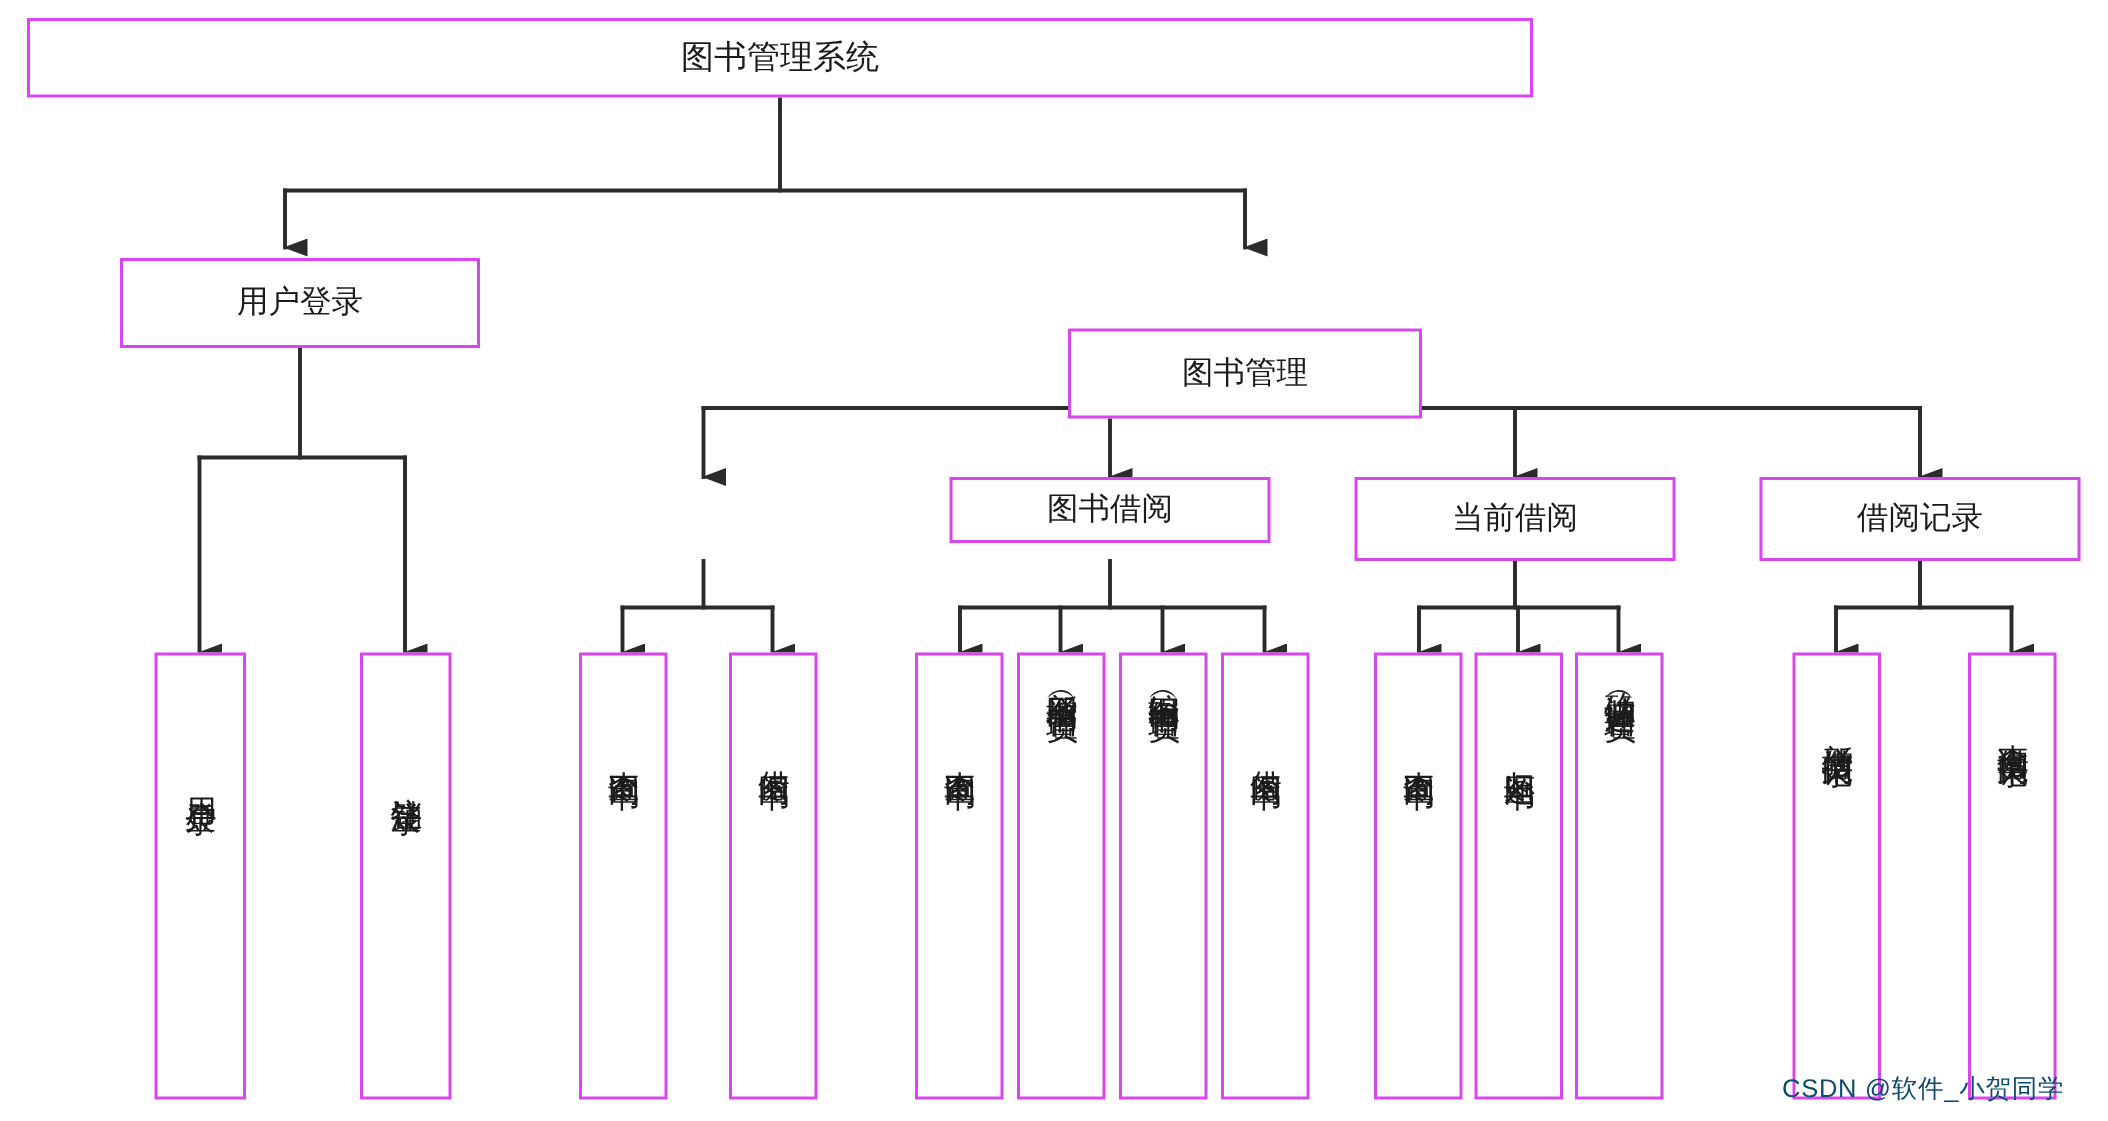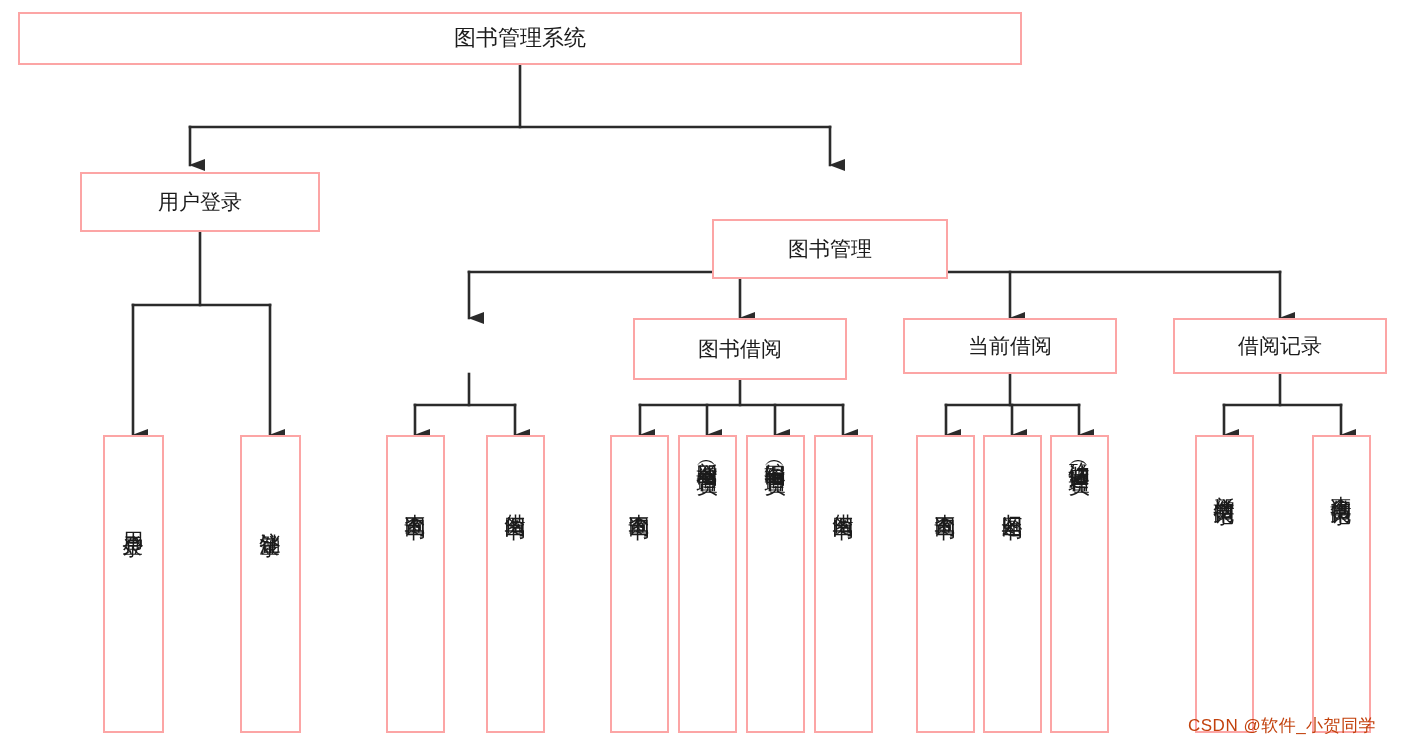--- a/index.html
+++ b/index.html
@@ -21,21 +21,21 @@
   #edge-layer {
     position: absolute;
     left: 0;
     top: 0;
     width: 1405px;
     height: 747px;
   }
   .node {
     position: absolute;
     box-sizing: border-box;
-    border: 2px solid #fca5a5;
+    border: 2px solid #d946ef;
     background: #ffffff;
     display: flex;
     align-items: center;
     justify-content: center;
     z-index: 2;
   }
   .node-label {
     color: #1b1b1b;
     line-height: 1.12;
     text-align: center;
@@ -70,21 +70,21 @@
     padding-top: 2px;
   }
   .node.vertical.upper .node-label {
     padding-top: 36px;
   }
   #watermark {
     position: absolute;
     left: 1188px;
     top: 714px;
     font-size: 17px;
-    color: #c2410c;
+    color: #0c4a6e;
     letter-spacing: 0.5px;
     white-space: nowrap;
     z-index: 3;
     font-family: "Liberation Sans", "DejaVu Sans", sans-serif;
   }
 </style>
 </head>
 <body>
 
 <div id="diagram-root">
@@ -151,21 +151,21 @@
     <span class="node-label">图书管理</span>
   </div>
 
   <div class="node vertical mid" style="left:103px; top:435px; width:61px; height:298px;">
     <span class="node-label">用户登录</span>
   </div>
   <div class="node vertical mid" style="left:240px; top:435px; width:61px; height:298px;">
     <span class="node-label">注销登录</span>
   </div>
 
-  <div class="node horizontal" style="left:633px; top:318px; width:214px; height:62px;">
+  <div class="node horizontal" style="left:633px; top:318px; width:214px; height:44px;">
     <span class="node-label">图书借阅</span>
   </div>
   <div class="node horizontal" style="left:903px; top:318px; width:214px; height:56px;">
     <span class="node-label">当前借阅</span>
   </div>
   <div class="node horizontal" style="left:1173px; top:318px; width:214px; height:56px;">
     <span class="node-label">借阅记录</span>
   </div>
 
   <div class="node vertical mid2" style="left:386px; top:435px; width:59px; height:298px;">

